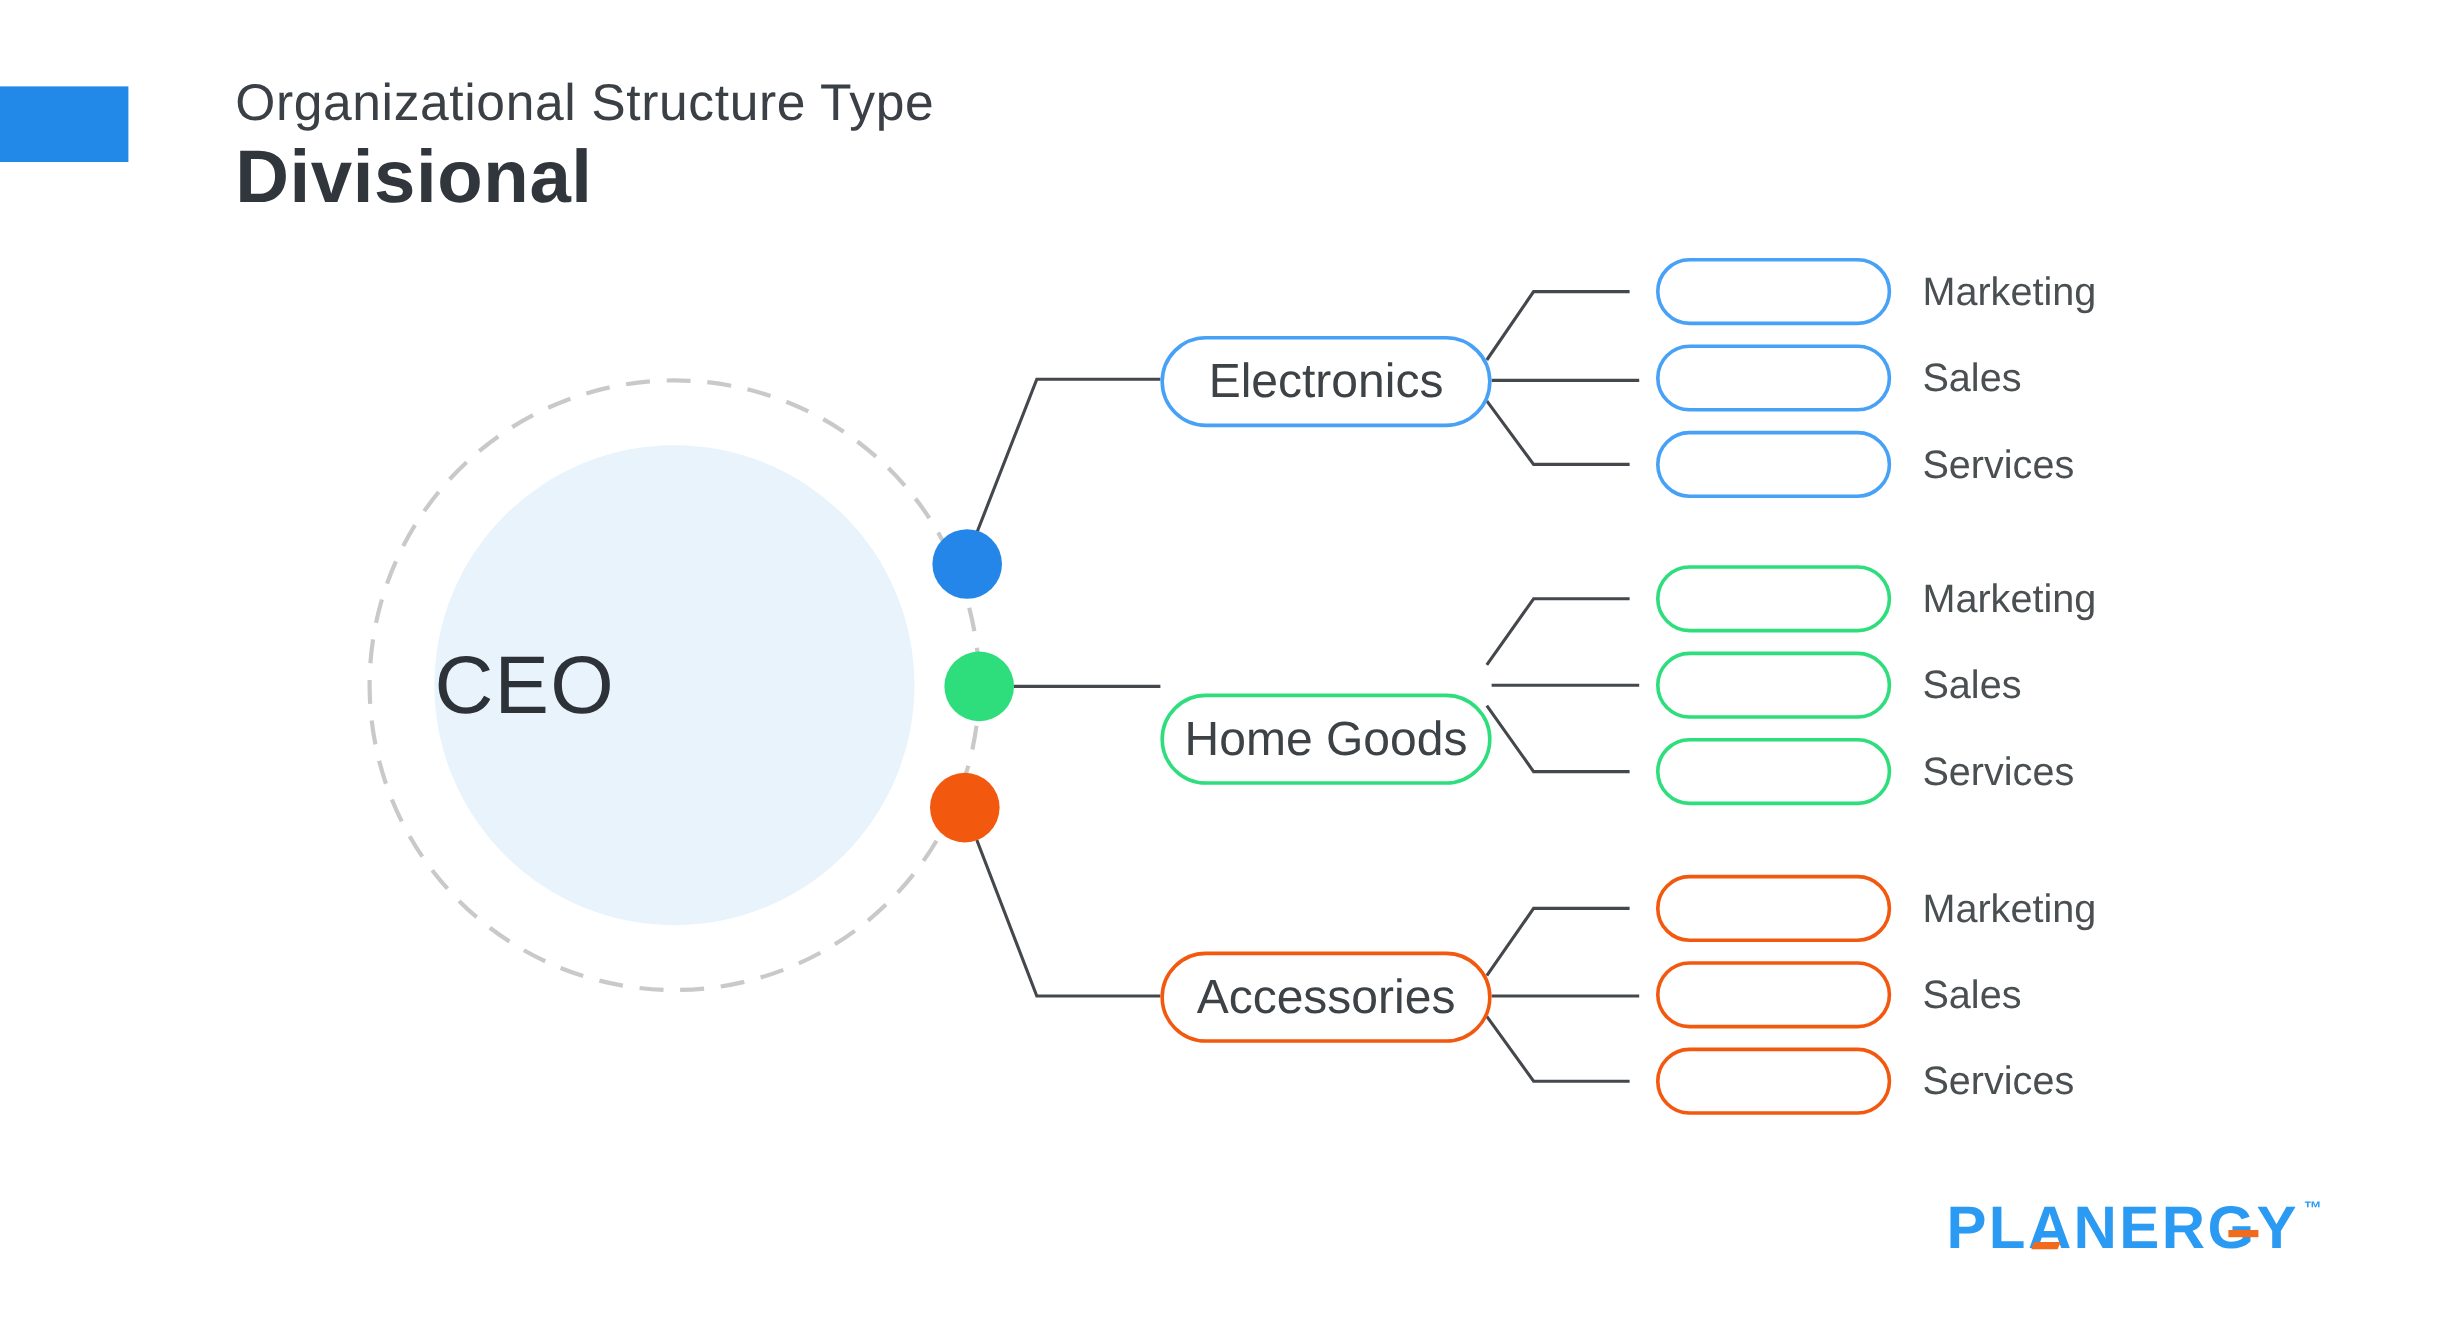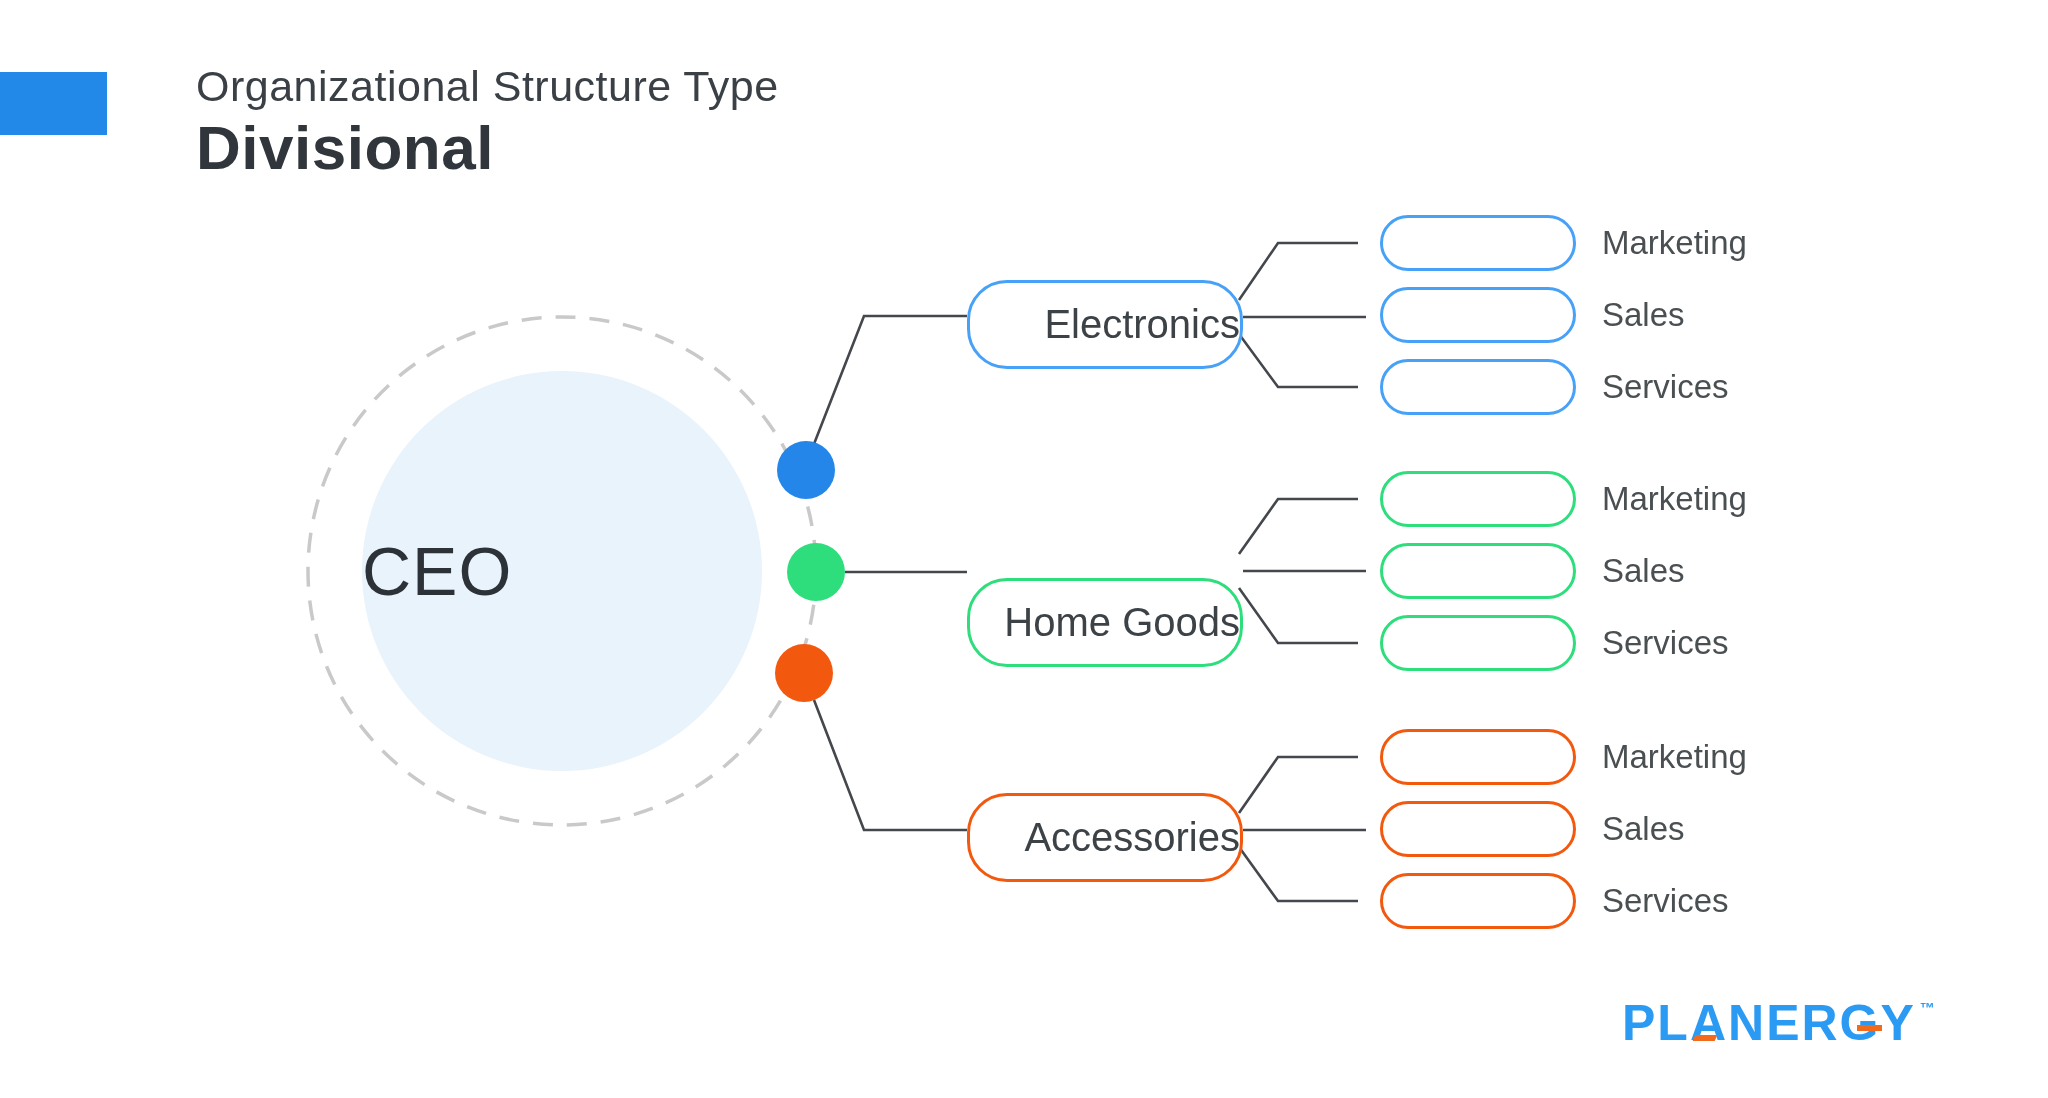--- a/index.html
+++ b/index.html
@@ -29,24 +29,24 @@
   svg.diagram{position:absolute;left:0;top:0;}
   .connector{fill:none;stroke-width:2.6px;}
   
   .ceo-label{
     position:absolute;left:362px;top:525px;width:400px;height:92px;
     line-height:92px;text-align:left;
     font-size:68px;font-weight:500;color:#2c3237;letter-spacing:1px;
   }
   
   .pill{
-    position:absolute;left:967px;width:276px;height:89px;
+    position:absolute;left:967px;width:276px;height:76px;
     background:#ffffff;border:3px solid #999;border-radius:40px;
     box-sizing:border-box;
-    display:flex;align-items:center;justify-content:flex-end;
+    display:flex;align-items:center;justify-content:center;
     font-size:40px;color:#3d4247;white-space:nowrap;
   }
   .pill.d0{top:280px}
   .pill.d1{top:534px}
   .pill.d2{top:793px}
   
   .subpill{
     position:absolute;left:1380px;width:196px;height:56px;
     background:#ffffff;border:3px solid #999;border-radius:30px;
     box-sizing:border-box;

